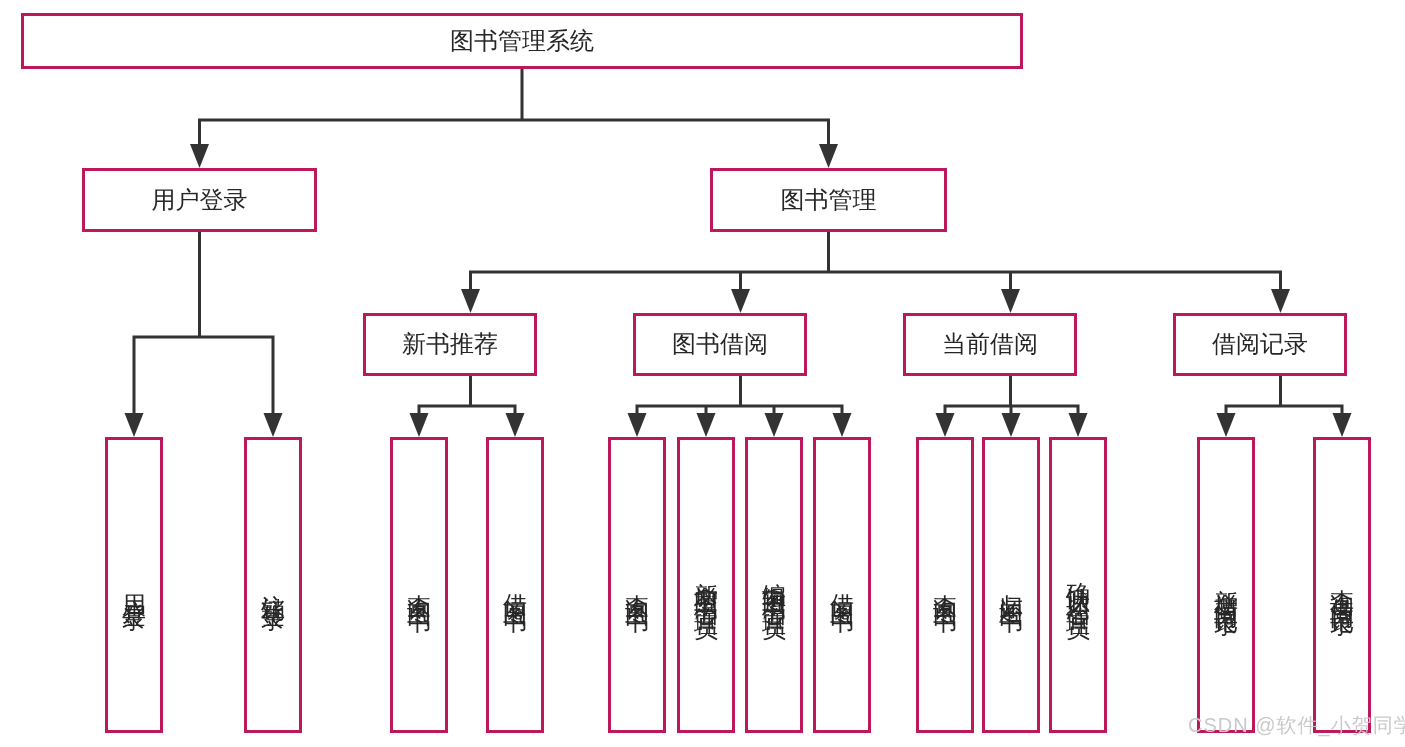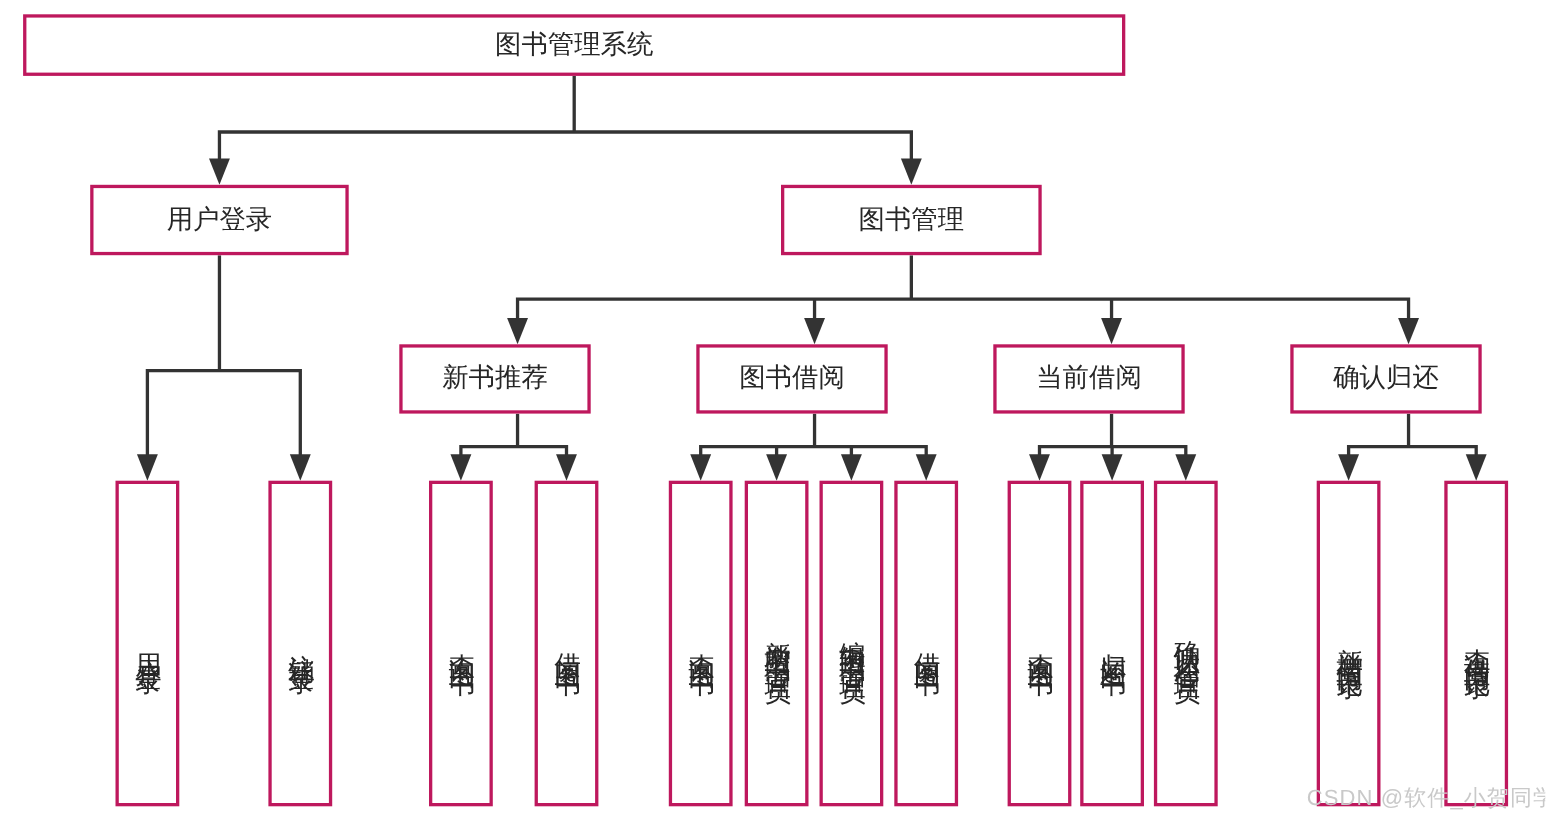--- a/index.html
+++ b/index.html
@@ -122,21 +122,21 @@
   <div class="node n-l3 n-l3a">
     <span>新书推荐</span>
   </div>
   <div class="node n-l3 n-l3b">
     <span>图书借阅</span>
   </div>
   <div class="node n-l3 n-l3c">
     <span>当前借阅</span>
   </div>
   <div class="node n-l3 n-l3d">
-    <span>确认归还</span>
+    <span>借阅记录</span>
   </div>
 
   <div class="node leaf lf1">
     <span>用户登录</span>
   </div>
   <div class="node leaf lf2">
     <span>注销登录</span>
   </div>
   <div class="node leaf lf3">
     <span>查询图书</span>

